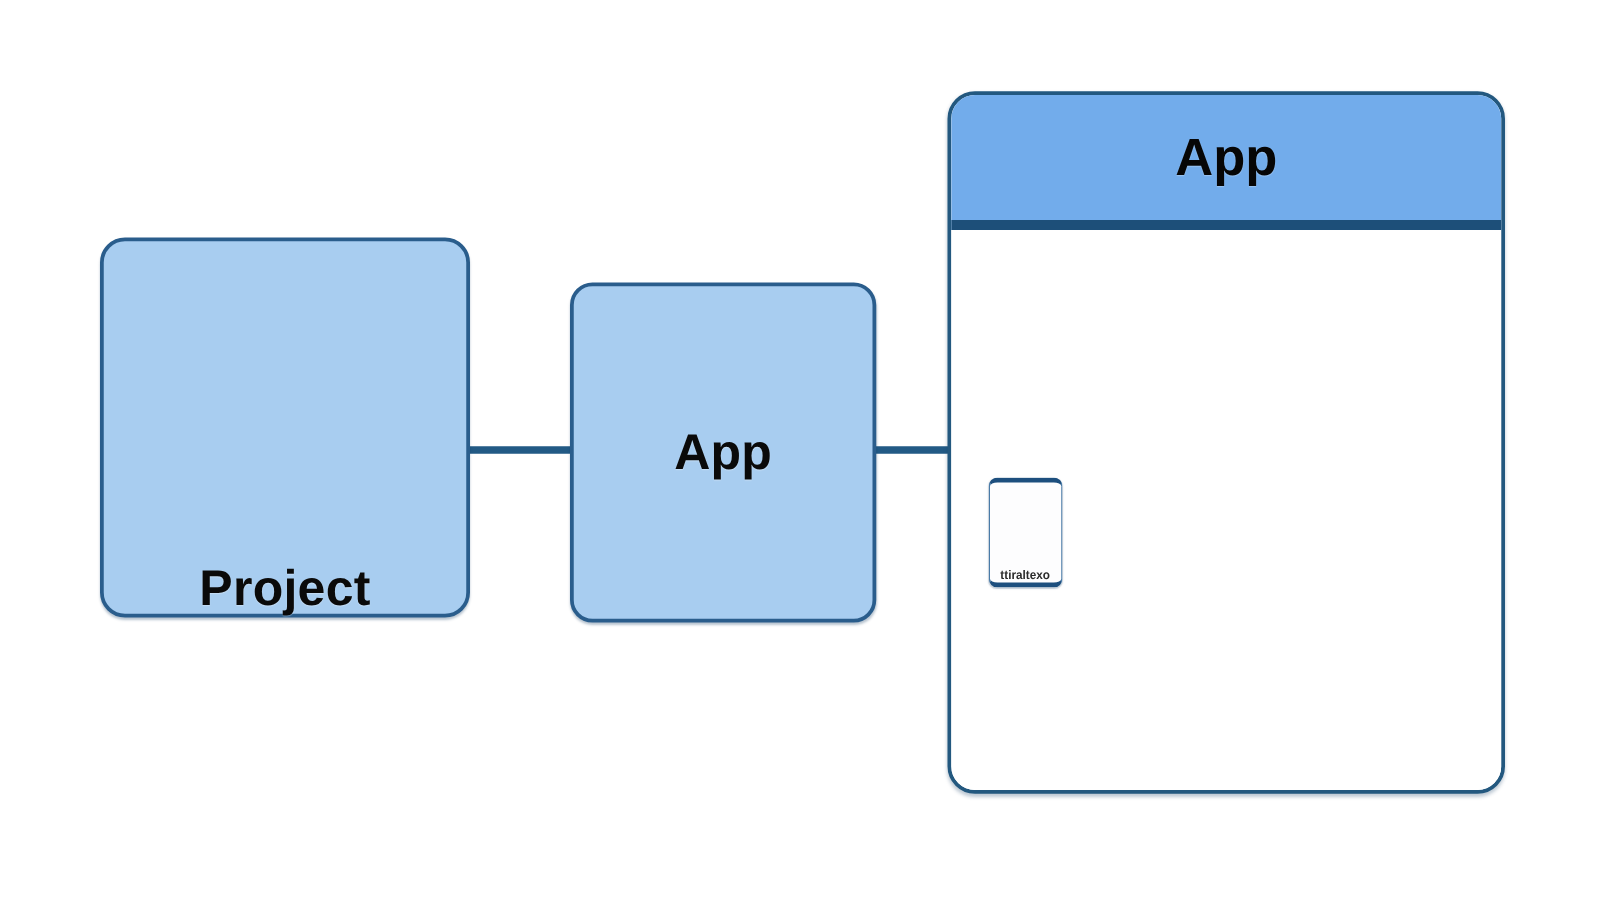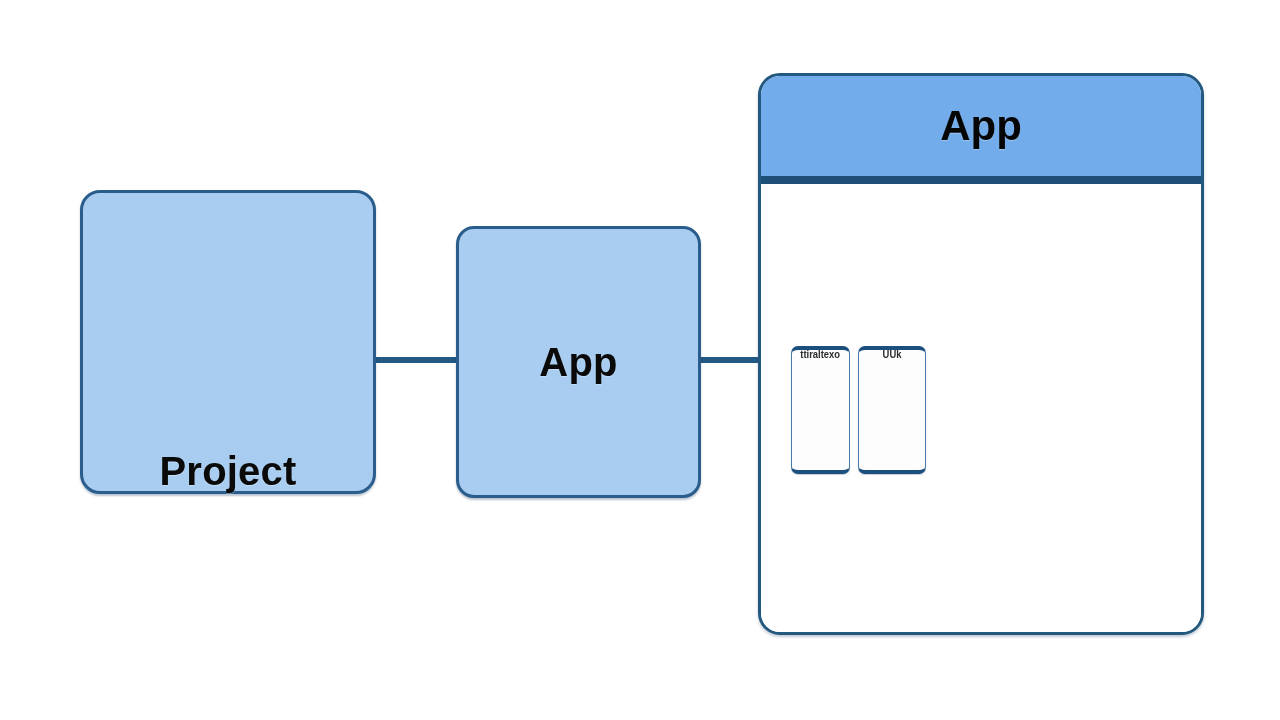--- a/index.html
+++ b/index.html
@@ -89,30 +89,31 @@
     position: absolute;
     left: 30px;
     top: 162px;
     display: flex;
     gap: 8px;
     align-items: flex-start;
   }
   .card {
     box-sizing: border-box;
     width: 59px;
-    height: 128px;
+    height: 88px;
     background: #fdfdfe;
     border: 1px solid #4a7ba8;
     border-top: 4px solid #1d4f7e;
     border-bottom: 4px solid #1d4f7e;
     border-radius: 7px;
     display: flex;
-    align-items: flex-start;
+    align-items: flex-end;
     justify-content: center;
     box-shadow: 0 1px 1px rgba(20,60,100,0.25);
+    margin-top: 36px;
   }
   .card .card-label {
     font-size: 10px;
     font-weight: bold;
     color: #2b2b2b;
     text-align: center;
     white-space: nowrap;
     line-height: 1;
     transform: scaleX(0.94);
     filter: blur(0.25px);
@@ -144,22 +145,19 @@
     <div class="panel-body">
 
       <div class="card-row">
 
         <div class="card">
           <span class="card-label">ttiraltexo</span>
         </div>
 
 
 
-        <div class="card" style="width:68px;">
-          <span class="card-label">UUk</span>
-        </div>
 
 
       </div>
     </div>
   </div>
 
 </div>
 
 </body></html>

